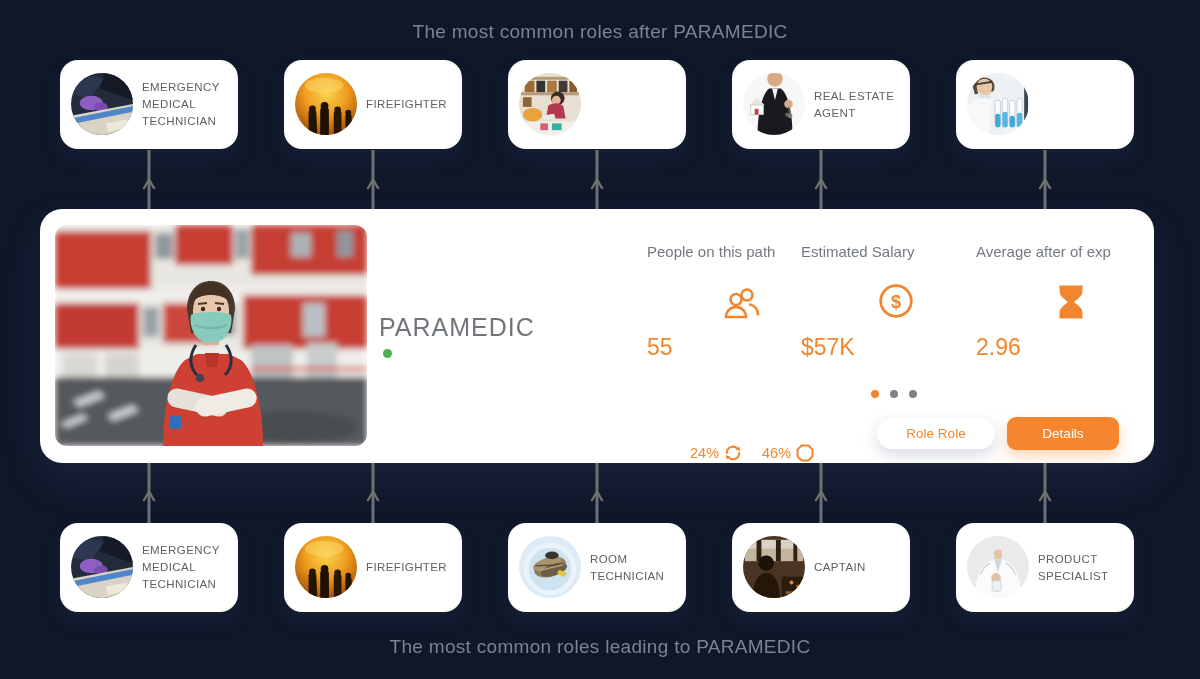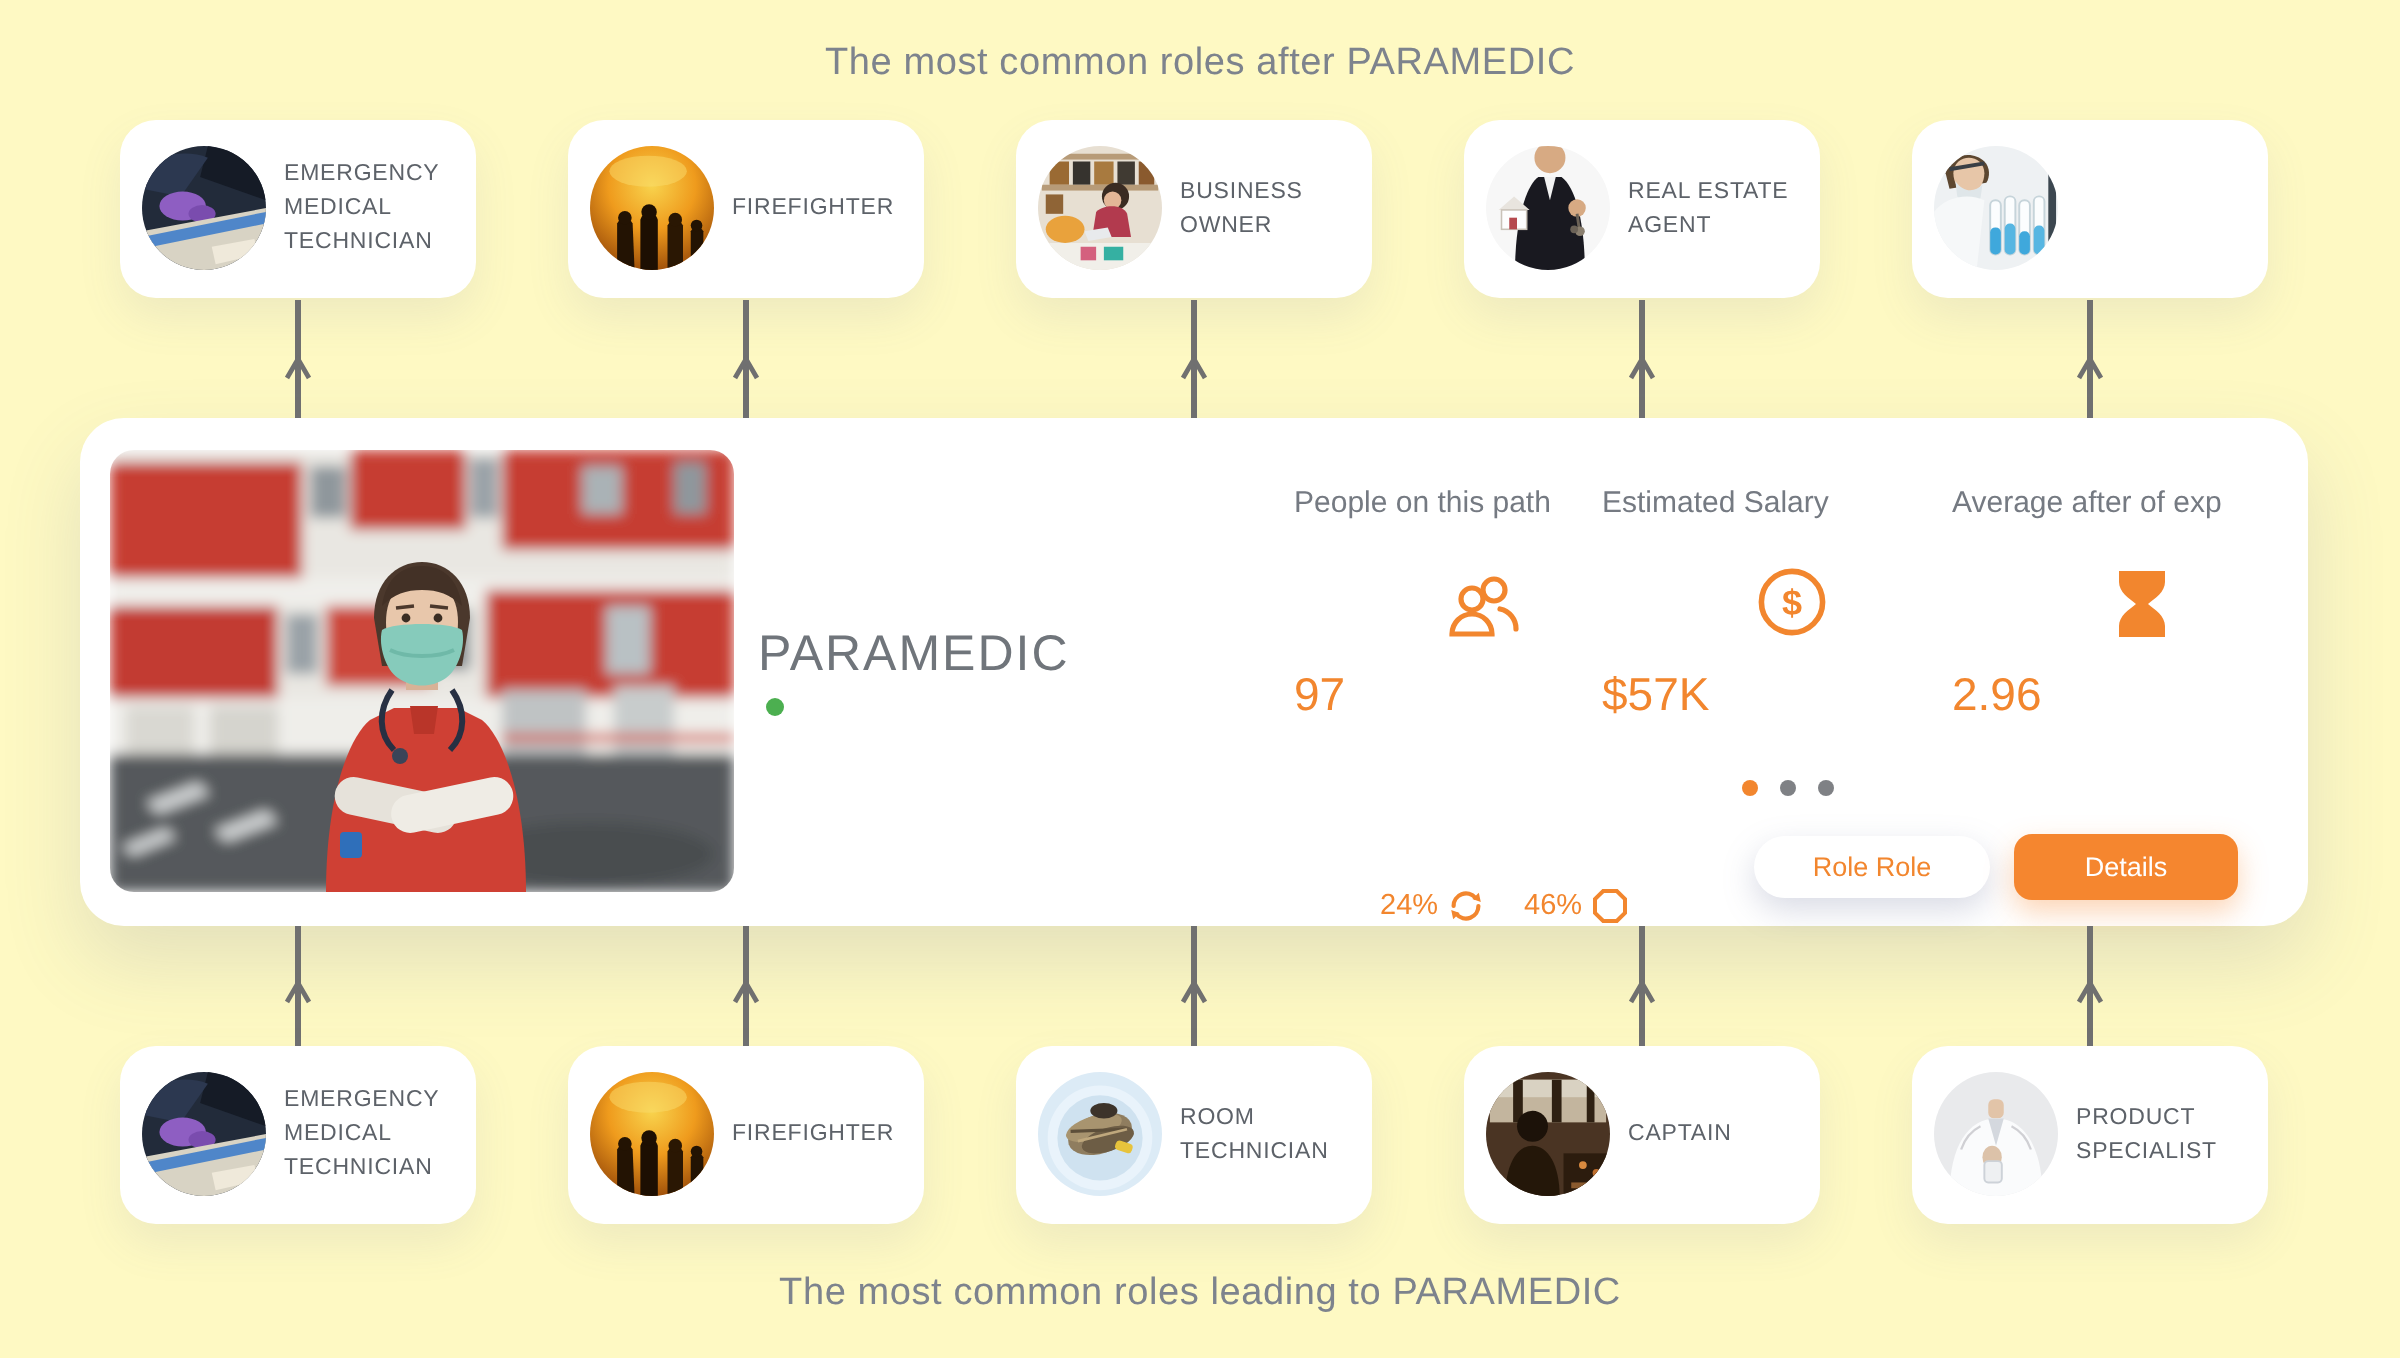--- a/index.html
+++ b/index.html
@@ -1,18 +1,18 @@
 <!DOCTYPE html>
 <html><head>
 <meta charset="utf-8">
 <style>
   * { margin:0; padding:0; box-sizing:border-box; }
   html,body { width:1200px; height:679px; }
   body { font-family:"Liberation Sans", sans-serif; background:#eaedf6; overflow:hidden; }
-  #app { position:relative; width:1200px; height:679px; background:#fef9c3; }
+  #app { position:relative; width:1200px; height:679px; background:#0f172a; }
 
   .section-title { position:absolute; left:0; width:1200px; text-align:center;
     font-size:19px; color:#7d838d; letter-spacing:.3px; }
   .title-top { top:21px; }
   .title-bottom { top:636px; }
 
   .role-card { position:absolute; width:178px; height:89px; background:#ffffff;
     border-radius:18px; box-shadow:0 10px 22px rgba(100,110,160,.10); cursor:pointer; }
   .role-card .photo { position:absolute; left:11px; top:13px; width:62px; height:62px;
     border-radius:50%; overflow:hidden; display:block; }
@@ -123,21 +123,20 @@
             <circle cx="40" cy="26" r="7" fill="#3a2b22"></circle>
             <circle cx="38.5" cy="28" r="4.5" fill="#e3b697"></circle>
             <path d="M30 34c4-4 14-4 16 1l2 12H28z" fill="#b23a4e"></path>
             <path d="M0 50h64v14H0z" fill="#f1efe9"></path>
             <path d="M24 44l12-2 2 5-12 2z" fill="#e8eaec"></path>
             <ellipse cx="14" cy="43" rx="10" ry="7" fill="#e9a23c"></ellipse>
             <rect x="22" y="52" width="8" height="7" fill="#d4607e"></rect>
             <rect x="34" y="52" width="10" height="7" fill="#35b0a2"></rect>
           </svg>
       </span>
-      <span class="role-label">BUSINESS OWNER</span>
     </div>
     <div class="role-card" style="left:732px">
       <span class="photo">
         <svg viewBox="0 0 64 64">
             <rect width="64" height="64" fill="#f7f7f7"></rect>
             <circle cx="33" cy="6" r="8" fill="#d7aa83"></circle>
             <path d="M15 64c0-26 6-44 12-48h12c8 6 12 26 12 48z" fill="#191920"></path>
             <path d="M30 16h6l-3 12z" fill="#f2f2f2"></path>
             <circle cx="17" cy="36" r="4" fill="#d7aa83"></circle>
             <path d="M6.5 33L14.5 26l8 7z" fill="#e8e4de"></path>
@@ -278,21 +277,21 @@
       <div class="stat-icon">
         <svg width="38" height="34" viewBox="0 0 38 34">
             <g fill="none" stroke="#f2862e" stroke-width="2.6" stroke-linecap="round">
               <circle cx="24" cy="9" r="5.5"></circle>
               <path d="M27 18.5a10 10 0 0 1 8 10"></path>
               <circle cx="13" cy="13.5" r="5.5"></circle>
               <path d="M3 31a10 10 0 0 1 20 0z"></path>
             </g>
           </svg>
       </div>
-      <div class="stat-value">97</div>
+      <div class="stat-value">55</div>
     </div>
 
     <div class="stat stat-1">
       <div class="stat-label">Estimated Salary</div>
       <div class="stat-icon">
         <svg width="38" height="38" viewBox="0 0 38 38">
             <circle cx="19" cy="19" r="15.3" fill="none" stroke="#f2862e" stroke-width="2.8"></circle>
             <text x="19" y="25.5" font-size="18" font-weight="bold" text-anchor="middle" fill="#f2862e" font-family="Liberation Sans, sans-serif">$</text>
           </svg>
       </div>

